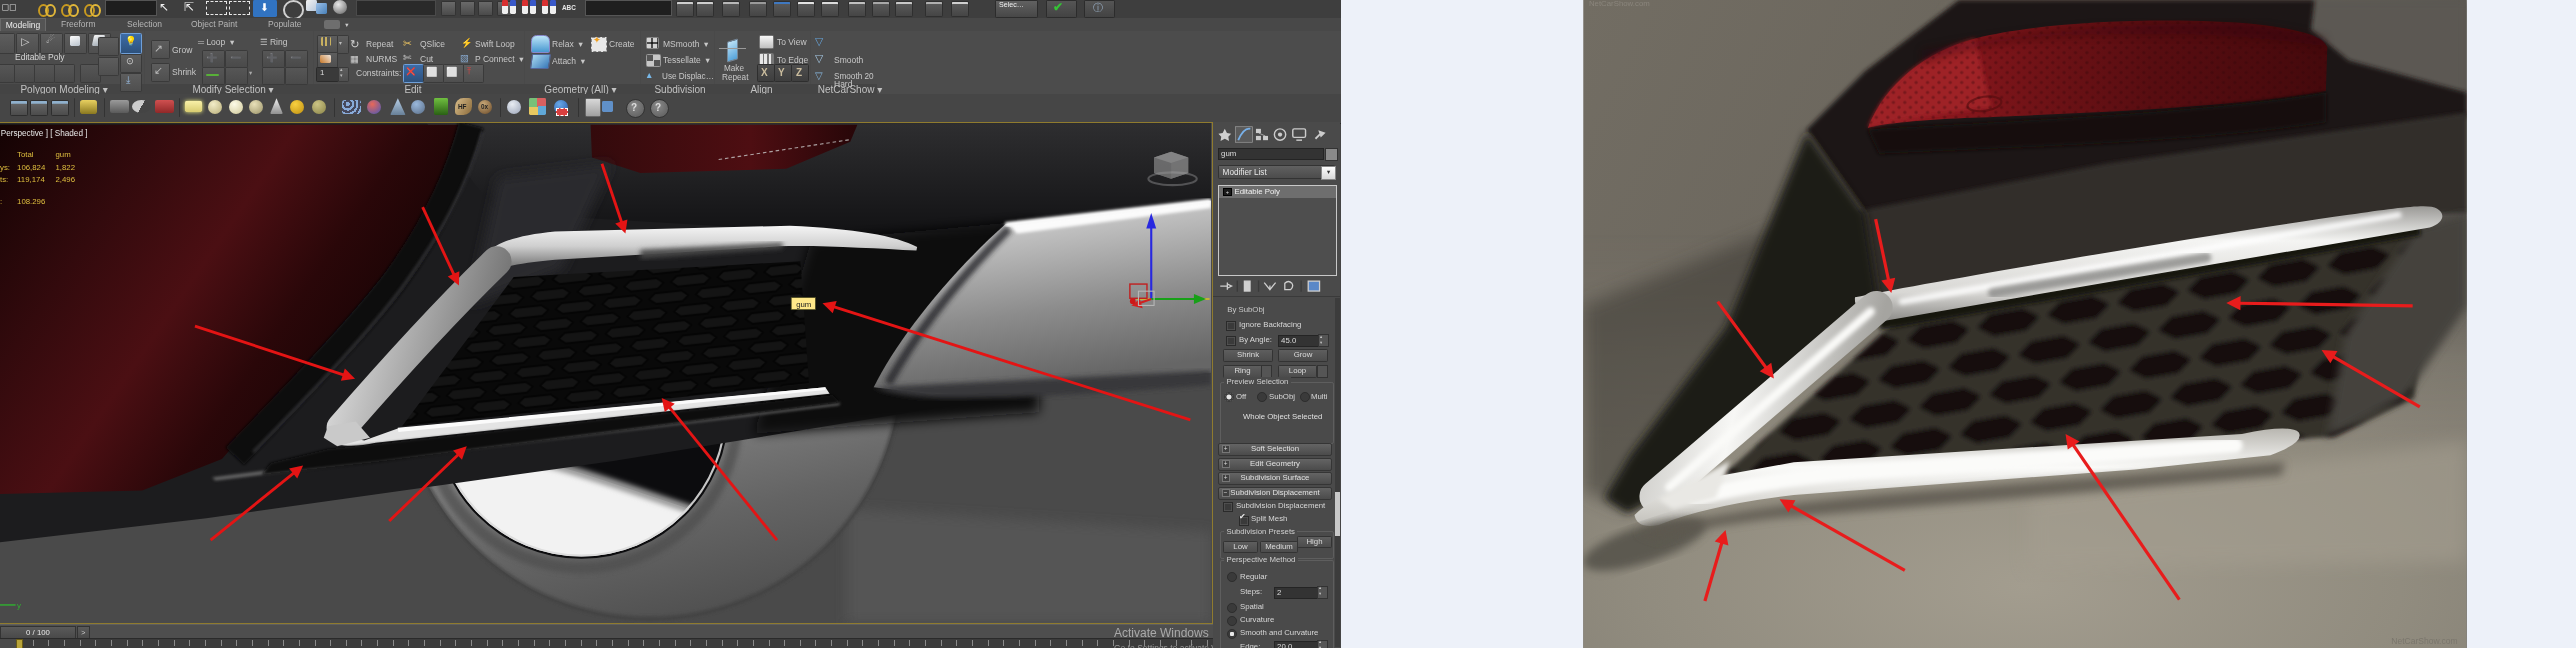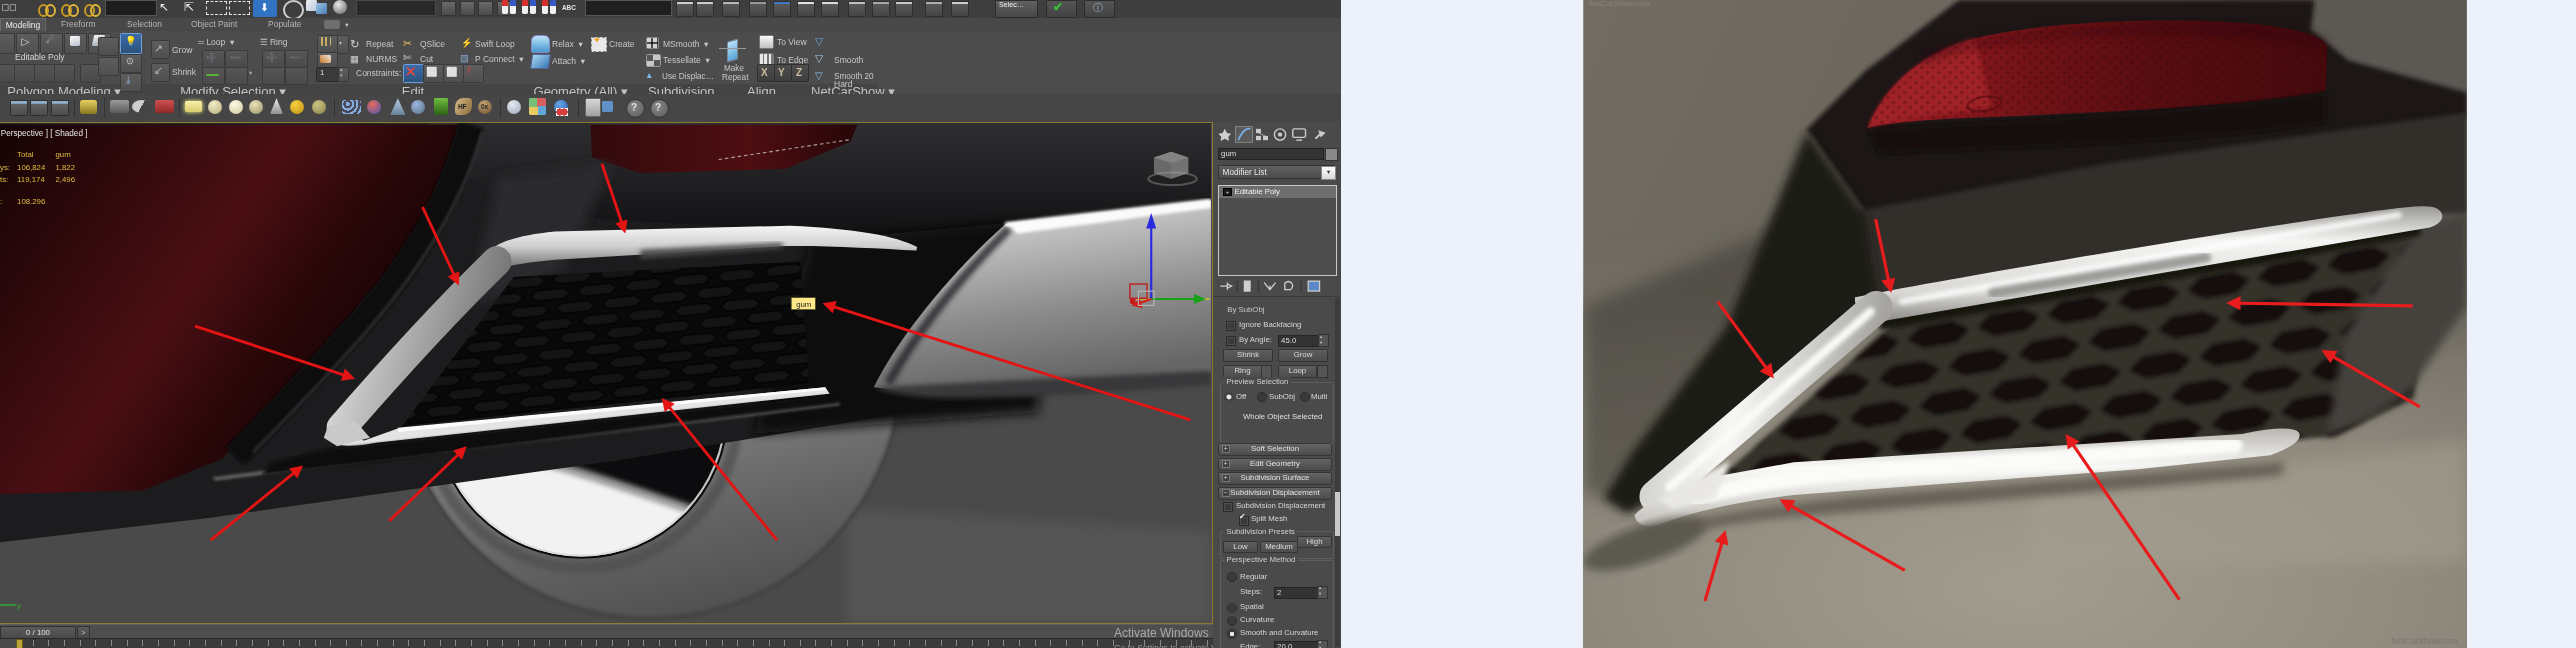--- a/index.html
+++ b/index.html
@@ -1,17 +1,17 @@
 <!DOCTYPE html>
 <html style="font-size:11.4px"><head><meta charset="utf-8"><style>
 html,body{margin:0;padding:0;width:2576px;height:648px;overflow:hidden;background:#edf1f9;font-family:"Liberation Sans",sans-serif}
 .abs{position:absolute}
 #max{position:absolute;left:0;top:0;width:1341px;height:648px;background:#454545;overflow:hidden}
 .ic{position:absolute;border-radius:1.4px}
-.rlab{position:absolute;top:53px;height:10px;color:#c2c2c2;font-size:13px;text-align:center;white-space:nowrap}
+.rlab{position:absolute;top:53px;height:10px;color:#c2c2c2;font-size:10px;text-align:center;white-space:nowrap}
 .sep{position:absolute;top:0;height:53px;width:1.4px;background:linear-gradient(90deg,#3a3a3a,#585858)}
 #panel{position:absolute;left:1213px;top:122px;width:127px;height:526px;background:#4a4a4a}
 .cp{position:absolute;color:#d8d8d8;font-size:7.8px;white-space:nowrap}
 .chk{position:absolute;width:7.8px;height:7.8px;background:#3a3a3a;border:0.7px solid #2a2a2a;box-shadow:inset 0 0 0 0.7px #565656}
 .rad{position:absolute;width:7.8px;height:7.8px;background:#3a3a3a;border:0.7px solid #2c2c2c;border-radius:50%}
 .cpbtn{position:absolute;background:linear-gradient(#5e5e5e,#4c4c4c);border:0.7px solid #333;border-radius:1.4px;color:#dcdcdc;font-size:7.8px;text-align:center}
 .gbox{position:absolute;border:0.7px solid #5e5e5e;border-radius:2.1px}
 .glab{position:absolute;color:#d0d0d0;font-size:7.8px;background:#4a4a4a;padding:0 2.1px;white-space:nowrap}
 .rollup{position:absolute;left:5px;width:112px;height:10.7px;background:linear-gradient(#646464,#4b4b4b);border:0.7px solid #353535;border-radius:2.1px;color:#e2e2e2;font-size:7.8px;text-align:center;line-height:10.7px}
 .spin{position:absolute;width:9.3px;height:11.4px;background:#555;border:0.7px solid #333}

